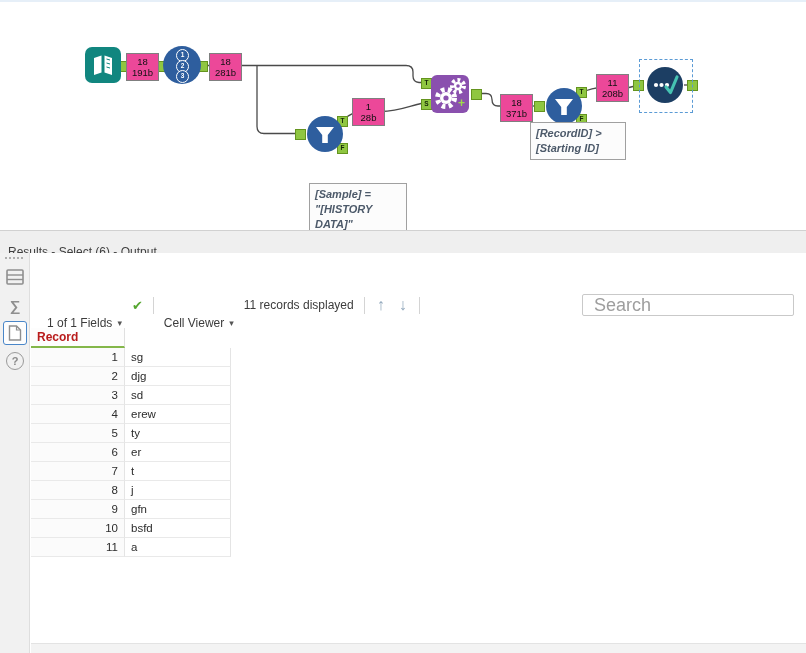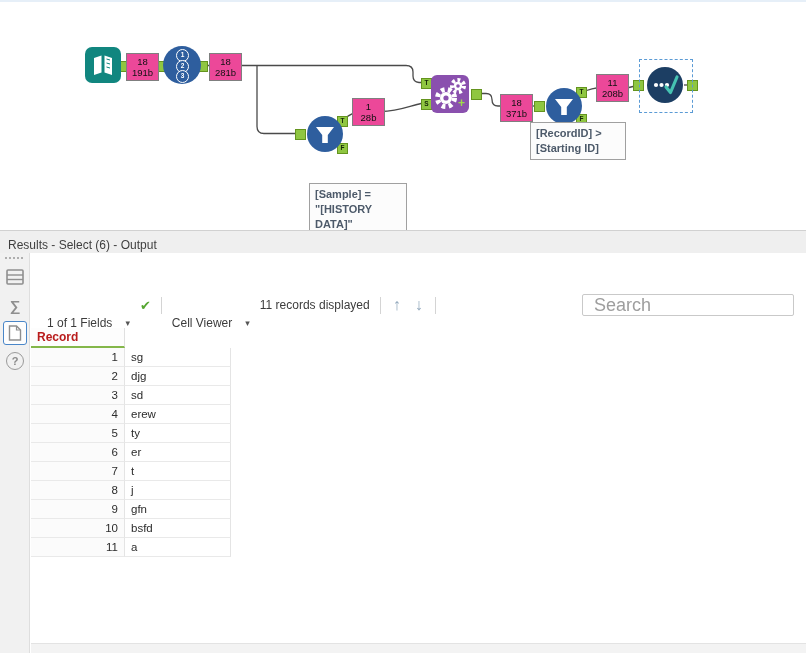--- a/index.html
+++ b/index.html
@@ -4,38 +4,38 @@
 <style>
   html,body{margin:0;padding:0;background:#fff;}
   .app{position:relative;width:806px;height:653px;font-family:"Liberation Sans",sans-serif;overflow:hidden;background:#fff;}
 
   
   .canvas{position:absolute;left:0;top:0;width:806px;height:230px;background:#fff;border-top:2px solid #e6eff8;}
   .conn-svg{position:absolute;left:0;top:0;}
   .tool{position:absolute;width:38px;height:38px;}
   .anchor{position:absolute;width:9px;height:9px;background:#8fc641;border:1px solid #64941e;font-size:6.5px;font-weight:bold;color:#142608;display:flex;align-items:center;justify-content:center;line-height:1;}
   .conn-label{position:absolute;background:#ec4899;border:1px solid #7f7f7f;font-size:9.5px;line-height:11px;color:#111;text-align:center;padding:2px 2px;min-width:27px;}
-  .annotation{position:absolute;background:#fcfcfc;border:1px solid #a0a0a0;font-size:11px;font-weight:bold;color:#4d5a6a;line-height:15px;padding:3px 5px;white-space:pre-line;}
+  .annotation{position:absolute;background:#fcfcfc;border:1px solid #a0a0a0;font-size:11px;font-weight:bold;color:#4d5a6a;line-height:15px;padding:3px 5px;white-space:pre-line;font-style:italic;}
   .selection-rect{position:absolute;border:1px dashed #5b9bd5;background:transparent;}
   .rid-circle{width:38px;height:38px;border-radius:50%;background:#2e5e9e;position:relative;}
   .rid-badge{position:absolute;left:13px;width:11px;height:11px;border:1.3px solid #fff;border-radius:50%;background:#2e5e9e;color:#fff;font-size:6.5px;font-weight:bold;display:flex;align-items:center;justify-content:center;line-height:1;}
 
   
-  .results-header{position:absolute;left:0;top:230px;width:806px;height:30px;background:#efefef;border-top:1px solid #d1d1d1;border-bottom:1px solid #e2e2e2;display:flex;align-items:center;padding-left:8px;font-size:12px;color:#3f3f3f;box-sizing:border-box;}
+  .results-header{position:absolute;left:0;top:230px;width:806px;height:30px;background:#efefef;border-top:1px solid #d1d1d1;border-bottom:1px solid #e2e2e2;display:flex;align-items:flex-end;padding-left:8px;font-size:12px;color:#3f3f3f;box-sizing:border-box;}
   .results-body{position:absolute;left:0;top:253px;width:806px;height:400px;background:#fff;}
   .left-strip{position:absolute;left:0;top:0;width:30px;height:100%;background:#f1f1f1;border-right:1px solid #dedede;box-sizing:border-box;}
   .strip-dots{position:relative;height:10px;}
   .strip-dots::after{content:"";position:absolute;left:5px;top:4px;width:2px;height:2px;background:#aeaeae;box-shadow:4px 0 #aeaeae,8px 0 #aeaeae,12px 0 #aeaeae,16px 0 #aeaeae;}
   .strip-icon{position:absolute;left:3px;width:24px;height:24px;display:flex;align-items:center;justify-content:center;}
   .strip-icon.selected{border:1px solid #4a86c8;border-radius:3px;background:#fdfdfd;box-sizing:border-box;}
   .sigma-glyph{font-size:15px;font-weight:bold;color:#8f8f8f;}
   .help-circle{width:18px;height:18px;border:1.6px solid #9a9a9a;border-radius:50%;display:flex;align-items:center;justify-content:center;font-size:11px;font-weight:bold;color:#8a8a8a;box-sizing:border-box;}
 
   .results-toolbar{position:absolute;left:31px;top:37px;width:775px;height:30px;display:flex;align-items:center;gap:10px;padding-left:16px;box-sizing:border-box;font-size:12px;color:#3c3c3c;}
-  .tb-item{display:flex;align-items:center;gap:13px;white-space:nowrap;margin-top:36px;}
+  .tb-item{display:flex;align-items:center;gap:5px;white-space:nowrap;margin-top:36px;}
   .caret{font-size:9px;color:#555;}
   .check-glyph{font-size:13px;color:#55a630;}
   .tb-sep{width:1px;height:17px;background:#d4d4d4;}
   .nav-arrow{font-size:16px;color:#93a9bd;padding:0 2px;}
   .search-box{margin-left:auto;margin-right:12px;width:212px;height:22px;border:1px solid #c9c9c9;border-radius:2px;background:#fff;display:flex;align-items:center;padding-left:5px;box-sizing:border-box;gap:4px;}
   .search-input{border:none;outline:none;flex:1;font-size:18px;color:#333;font-family:"Liberation Sans",sans-serif;background:transparent;}
   .search-input::placeholder{color:#9e9e9e;}
 
   .results-table{position:absolute;left:31px;top:75px;font-size:11.5px;color:#2c2c2c;}
   .tr{display:flex;}

